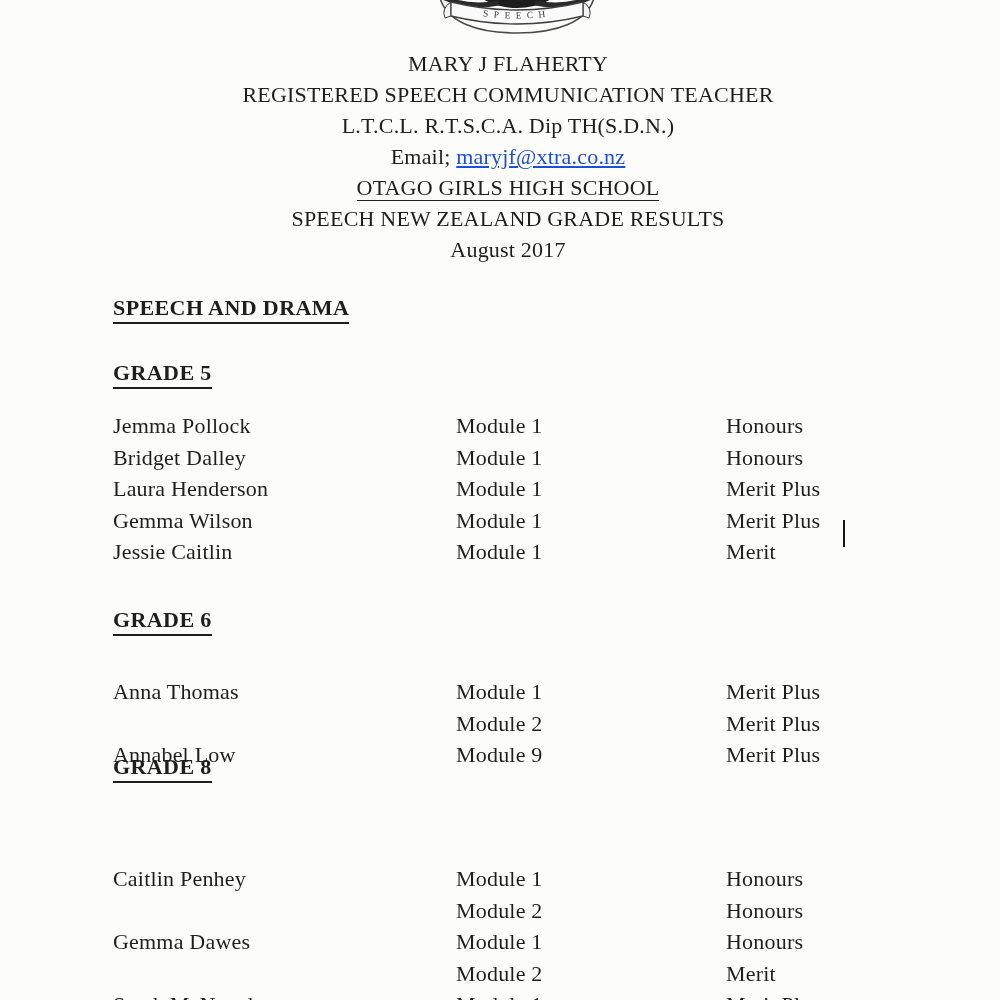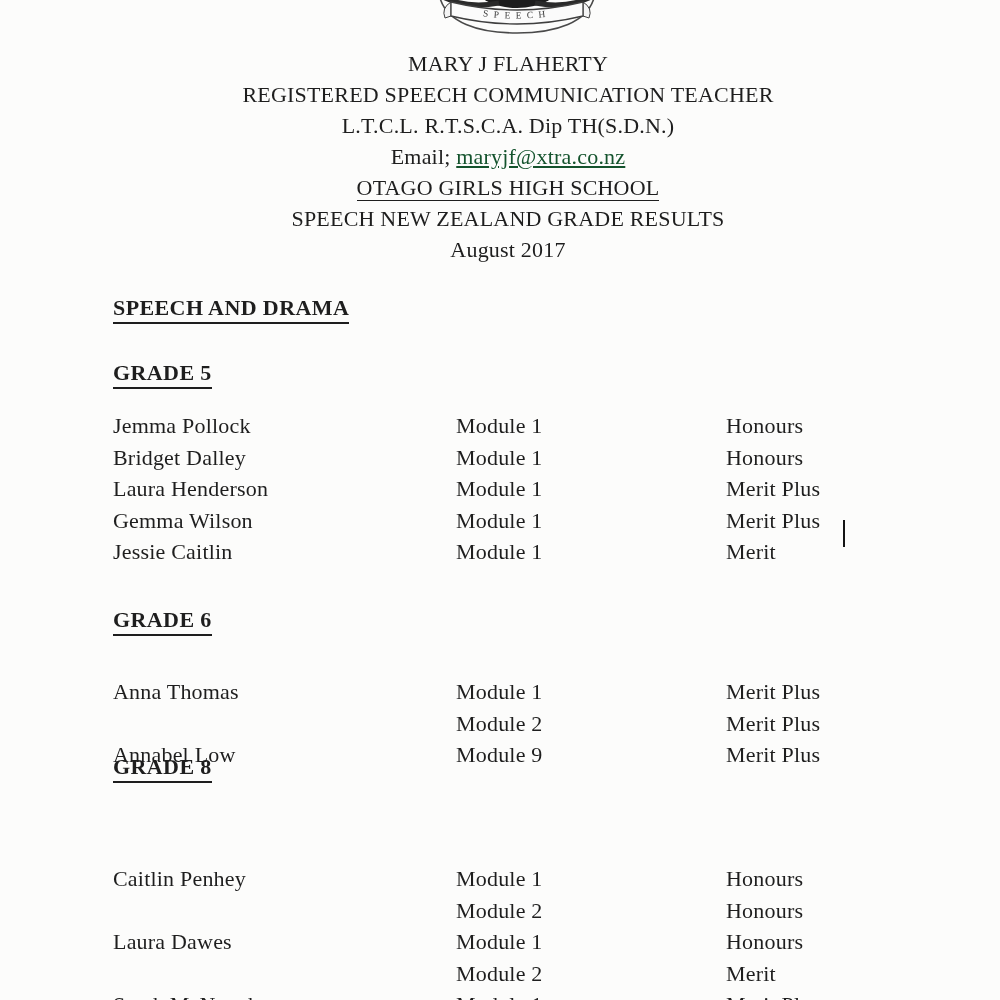--- a/index.html
+++ b/index.html
@@ -11,21 +11,21 @@
   }
   
   .logo { position:absolute; left:437px; top:0; width:160px; height:36px; overflow:hidden; }
   
   .hdr {
     position:absolute; left:8px; top:48px; width:1000px;
     text-align:center; font-size:22px; line-height:31px;
   }
   .hdr .line { height:31px; }
   .u-thin { display:inline-block; border-bottom:1.6px solid #1e1e1e; line-height:25px; }
-  .link { color:#14532d; text-decoration:underline; }
+  .link { color:#1d4ed8; text-decoration:underline; }
   
   .sec-heading { position:absolute; left:113px; font-size:22px; font-weight:bold; letter-spacing:0.4px; line-height:26px; }
   .bu { display:inline-block; border-bottom:2.2px solid #1e1e1e; padding-bottom:1px; }
   
   .rows { position:absolute; left:113px; width:780px; }
   .row { display:flex; height:31.6px; line-height:31.6px; font-size:22px; }
   .c-name { width:343px; }
   .c-module { width:270px; }
   .c-result { flex:1; }
   
@@ -135,21 +135,21 @@
       <div class="c-name">Caitlin Penhey</div>
       <div class="c-module">Module 1</div>
       <div class="c-result">Honours</div>
     </div>
     <div class="row">
       <div class="c-name"></div>
       <div class="c-module">Module 2</div>
       <div class="c-result">Honours</div>
     </div>
     <div class="row">
-      <div class="c-name">Laura Dawes</div>
+      <div class="c-name">Gemma Dawes</div>
       <div class="c-module">Module 1</div>
       <div class="c-result">Honours</div>
     </div>
     <div class="row">
       <div class="c-name"></div>
       <div class="c-module">Module 2</div>
       <div class="c-result">Merit</div>
     </div>
     <div class="row">
       <div class="c-name">Sarah McNaughton</div>

